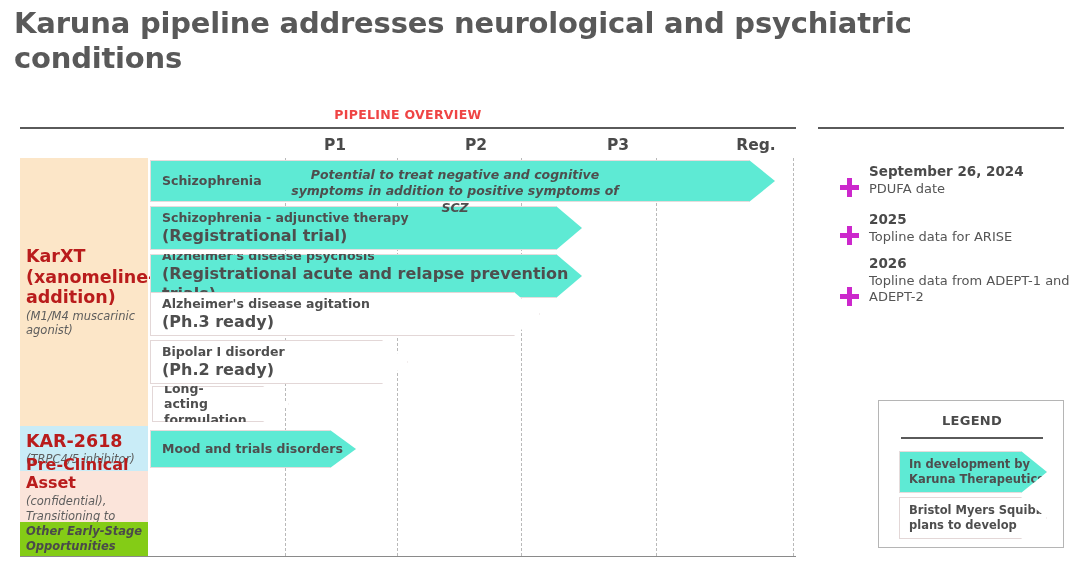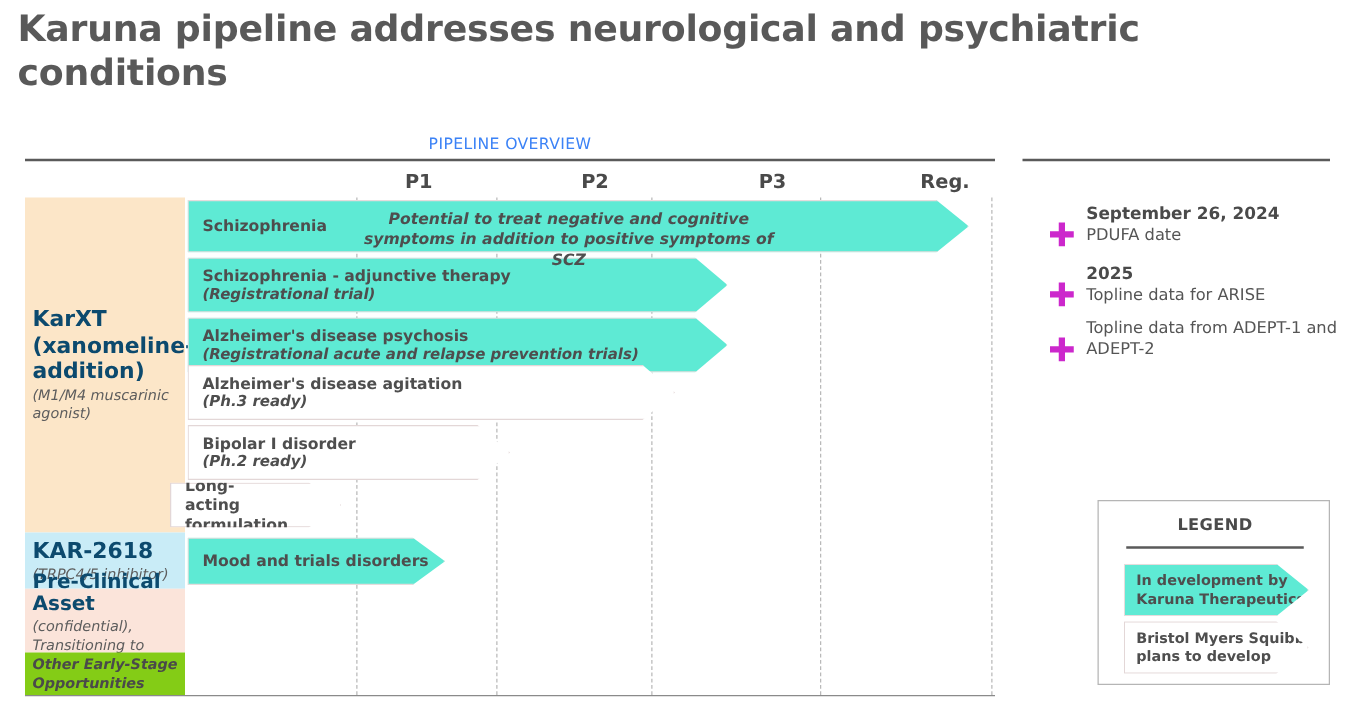--- a/index.html
+++ b/index.html
@@ -25,22 +25,22 @@
     font-weight: bold;
     line-height: 1.20;
     color: #595959;
     letter-spacing: -0.2px;
   }
 
   
   .sec-head {
     position: absolute;
     font-size: 12.5px;
-    font-weight: normal;
-    color: #3b82f6;
+    font-weight: bold;
+    color: #ef4444;
     text-align: center;
     letter-spacing: 0.3px;
   }
   #pipeline-head { left: 20px; top: 107px; width: 776px; }
   #milestones-head { left: 818px; top: 107px; width: 246px; }
 
   .rule {
     position: absolute;
     height: 0;
     border-top: 2.2px solid #5a5a5a;
@@ -80,21 +80,21 @@
     left: 20px;
     width: 128px;
     padding: 0 6px;
     display: flex;
     flex-direction: column;
     justify-content: center;
   }
   .cat-name {
     font-size: 17.5px;
     font-weight: bold;
-    color: #0c4a6e;
+    color: #b91c1c;
     line-height: 1.17;
   }
   .cat-name.small { font-size: 16px; }
   .cat-sub {
     font-size: 11.5px;
     font-style: italic;
     color: #5d5d5d;
     line-height: 1.25;
     margin-top: 1px;
   }
@@ -125,22 +125,21 @@
     z-index: 2;
     padding-left: 11px;
     line-height: 1.25;
   }
   .bar-title {
     font-size: 12.5px;
     font-weight: bold;
     color: #4e4e4e;
   }
   .bar-sub {
-    font-size: 12px;
-    font-style: italic;
+    font-size: 16px;
     font-weight: bold;
     color: #4e4e4e;
   }
   .bar-note {
     position: absolute;
     z-index: 2;
     font-size: 12.5px;
     font-style: italic;
     font-weight: bold;
     color: #4e4e4e;
@@ -290,21 +289,21 @@
           <div class="bar-title">Alzheimer's disease agitation</div>
           <div class="bar-sub">(Ph.3 ready)</div>
         </div>
       </div>
       <div class="bar bar-open" style="left: 150px; top: 340px; width: 258px; height: 44px; clip-path: polygon(0px 0px, 89.922% 0px, 100% 50%, 89.922% 100%, 0px 100%);">
         <div class="bar-label">
           <div class="bar-title">Bipolar I disorder</div>
           <div class="bar-sub">(Ph.2 ready)</div>
         </div>
       </div>
-      <div class="bar bar-open" style="left: 136px; top: 386px; width: 137px; height: 36px; clip-path: polygon(0px 0px, 81.022% 0px, 100% 50%, 81.022% 100%, 0px 100%);">
+      <div class="bar bar-open" style="left: 152px; top: 386px; width: 137px; height: 36px; clip-path: polygon(0px 0px, 81.022% 0px, 100% 50%, 81.022% 100%, 0px 100%);">
         <div class="bar-label">
           <div class="bar-title" style="width: 70px;">Long-acting formulation</div>
         </div>
       </div>
       <div class="bar bar-filled" style="left: 150px; top: 430px; width: 206px; height: 38px; clip-path: polygon(0px 0px, 87.379% 0px, 100% 50%, 87.379% 100%, 0px 100%);">
         <div class="bar-label">
           <div class="bar-title">Mood and trials disorders</div>
         </div>
       </div>
     </div>
@@ -319,20 +318,21 @@
       <div class="ms" style="top: 211px;">
         <div class="ms-plus"></div>
         <div class="ms-text">
           <div class="ms-date">2025</div>
           <div class="ms-desc">Topline data for ARISE</div>
         </div>
       </div>
       <div class="ms" style="top: 255px;">
         <div class="ms-plus"></div>
         <div class="ms-text">
+          <div class="ms-date">2026</div>
           <div class="ms-desc">Topline data from ADEPT-1 and ADEPT-2</div>
         </div>
       </div>
     </div>
 
   <div id="rule-bottom"></div>
 
   <div id="legend">
     <div id="legend-title">LEGEND</div>
     <div id="legend-rule"></div>

